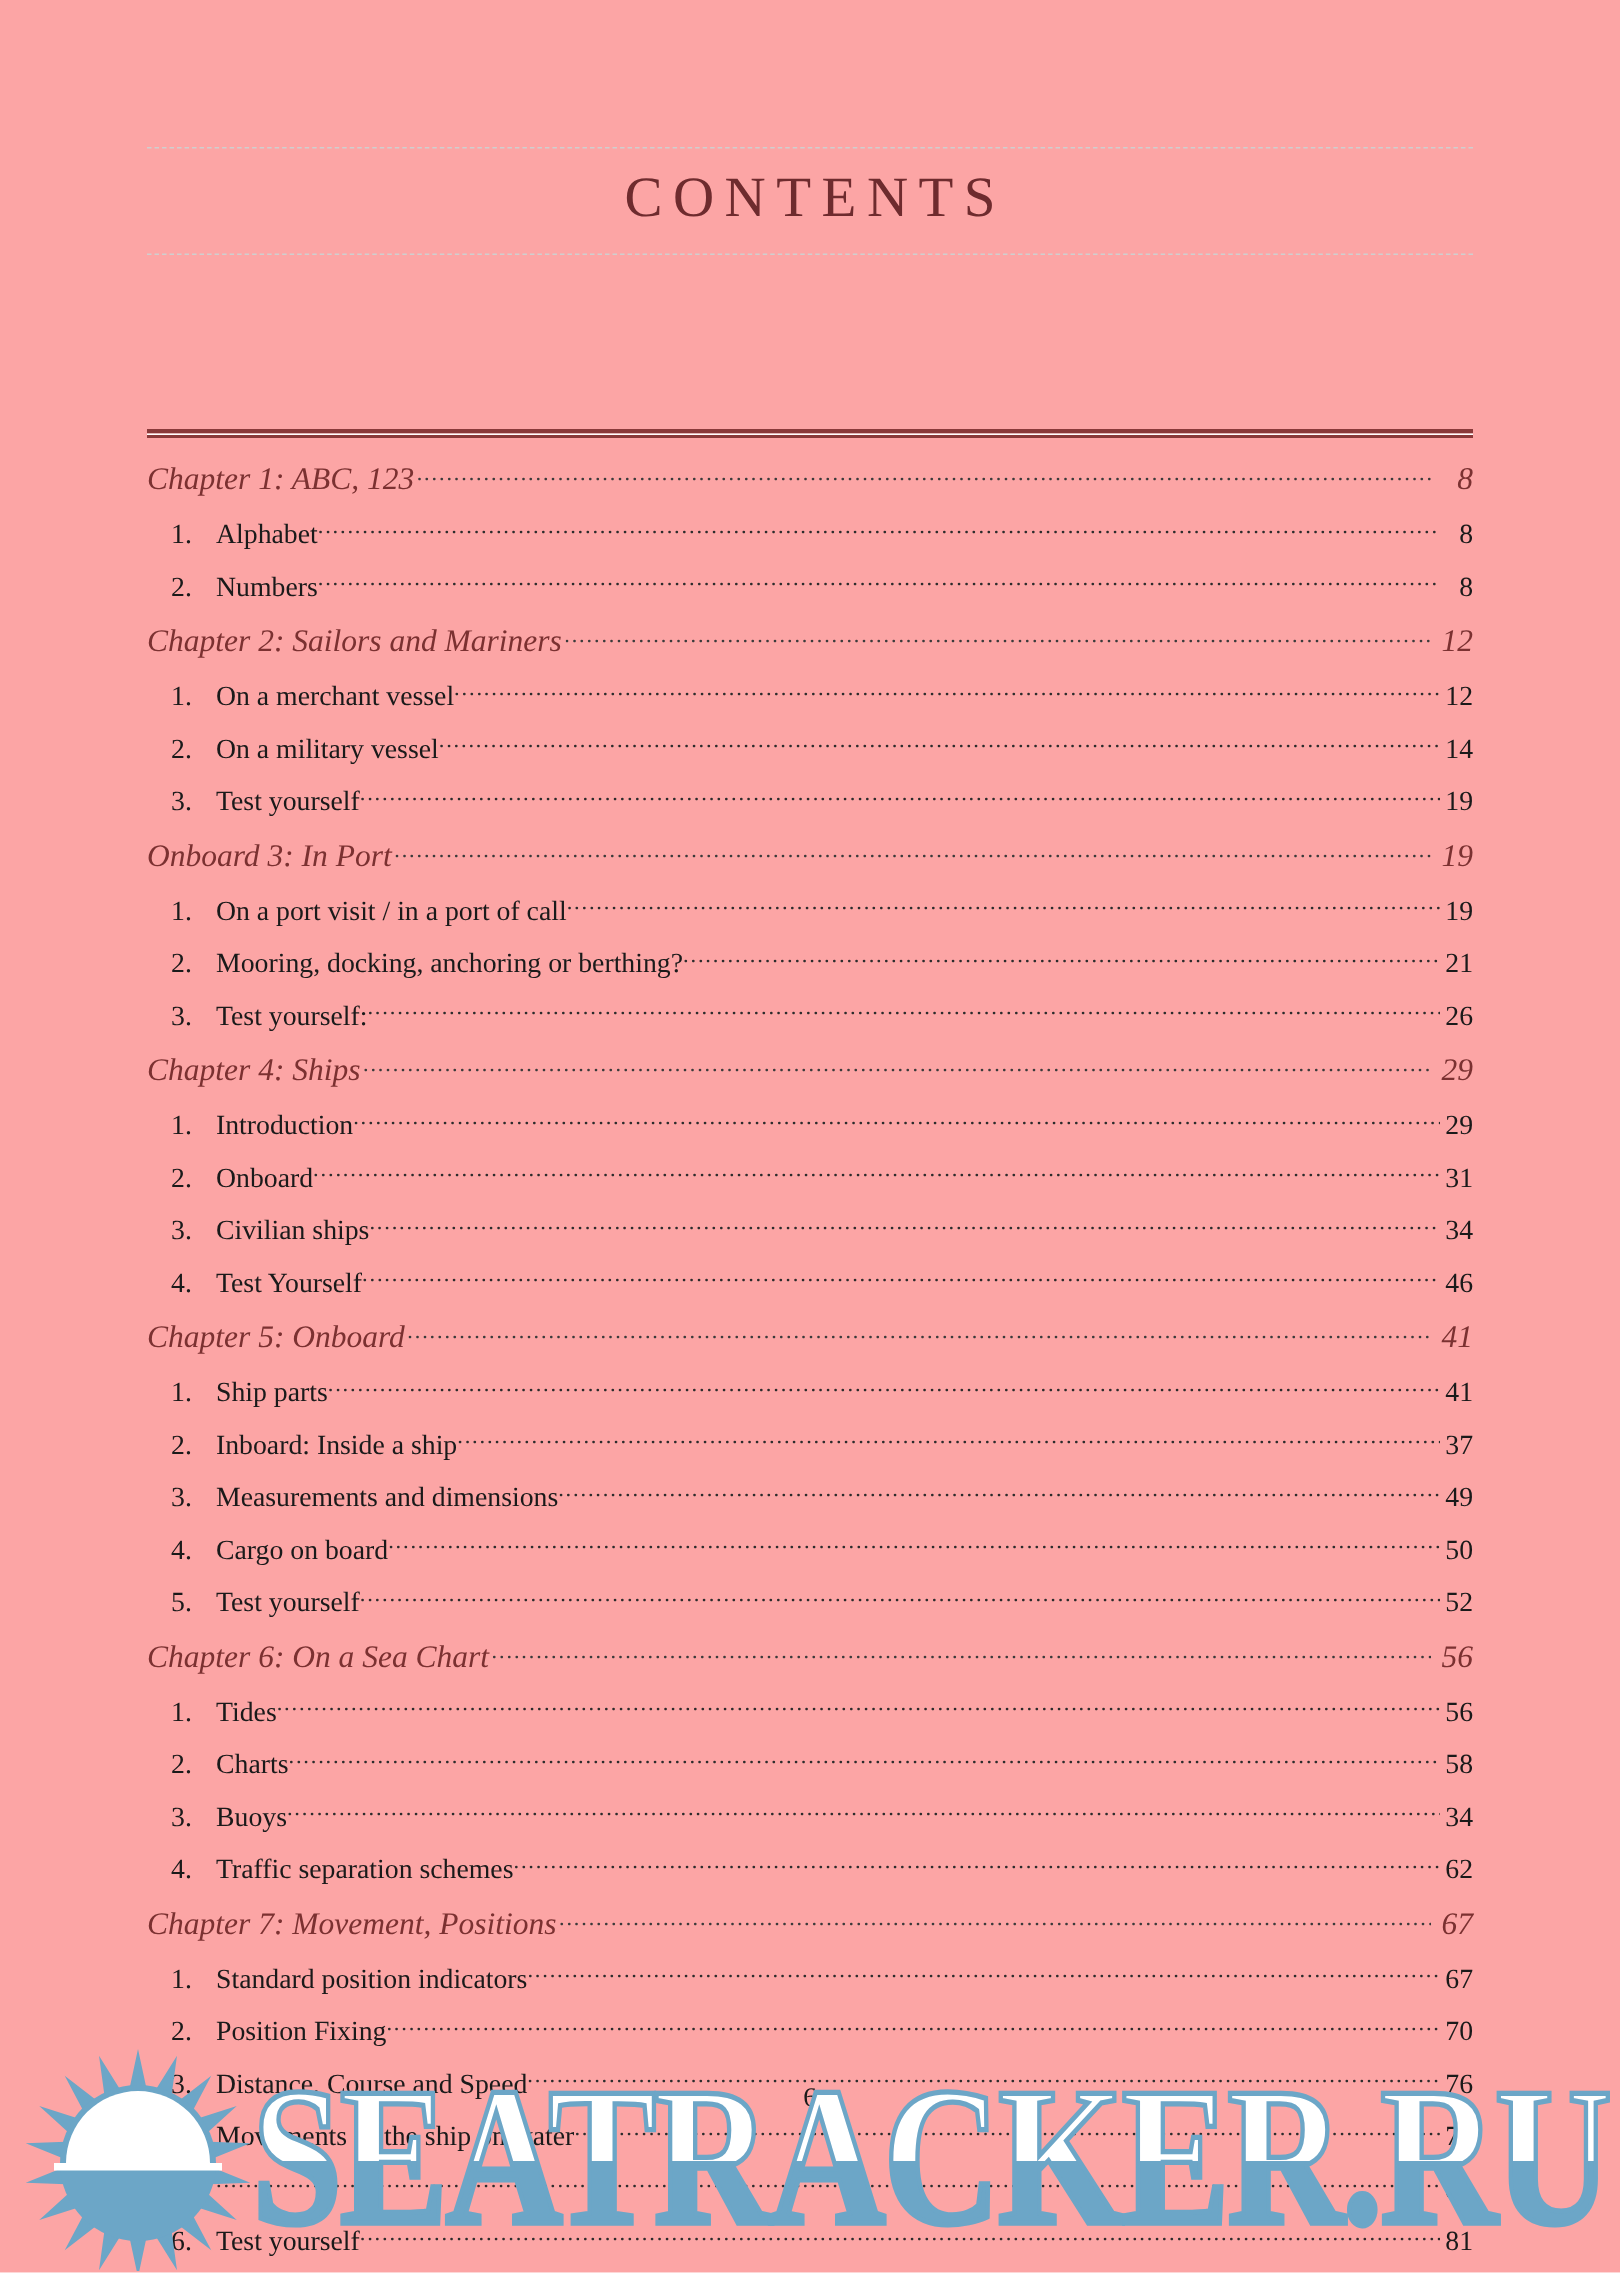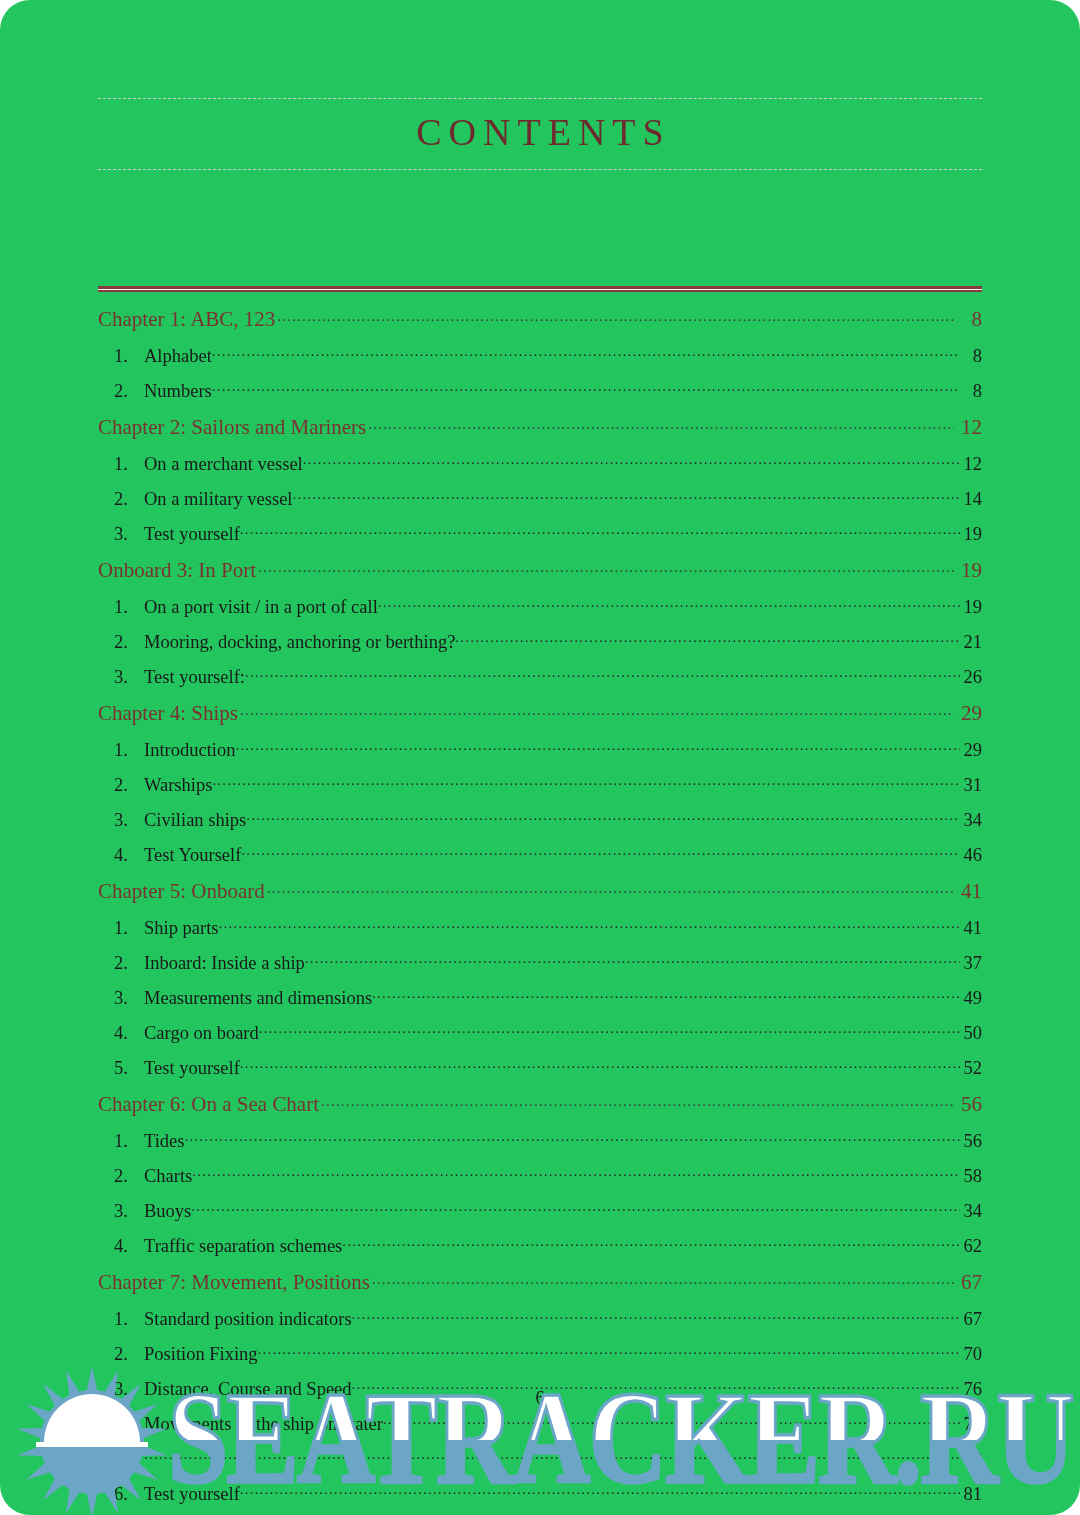--- a/index.html
+++ b/index.html
@@ -4,24 +4,23 @@
 <style>
   html, body {
     margin: 0;
     padding: 0;
     background: #ffffff;
   }
   .page {
     position: relative;
     width: 1080px;
     height: 1515px;
-    background: #22c55e;
+    background: #fca5a5;
     overflow: hidden;
     font-family: "Liberation Serif", "DejaVu Serif", serif;
-    border-radius: 30px;
   }
 
   
   .header-block {
     position: absolute;
     left: 98px;
     top: 98px;
     width: 884px;
     border-top: 1px dashed #cfcfcf;
     border-bottom: 1px dashed #cfcfcf;
@@ -71,20 +70,21 @@
     display: flex;
     align-items: baseline;
     width: 100%;
     white-space: nowrap;
   }
 
   .toc-row.chapter {
     height: 38px;
     font-size: 21px;
     color: #7B3131;
+    font-style: italic;
   }
   .toc-row.section {
     height: 35px;
     font-size: 18.5px;
     color: #1a1a1a;
   }
 
   .sec-num {
     display: inline-block;
     width: 46px;
@@ -252,21 +252,21 @@
         <span class="pagenum">29</span>
       </div>
       <div class="toc-row section">
         <span class="sec-num">1.</span>
         <span class="label">Introduction</span>
         <span class="leader"></span>
         <span class="pagenum">29</span>
       </div>
       <div class="toc-row section">
         <span class="sec-num">2.</span>
-        <span class="label">Warships</span>
+        <span class="label">Onboard</span>
         <span class="leader"></span>
         <span class="pagenum">31</span>
       </div>
       <div class="toc-row section">
         <span class="sec-num">3.</span>
         <span class="label">Civilian ships</span>
         <span class="leader"></span>
         <span class="pagenum">34</span>
       </div>
       <div class="toc-row section">

